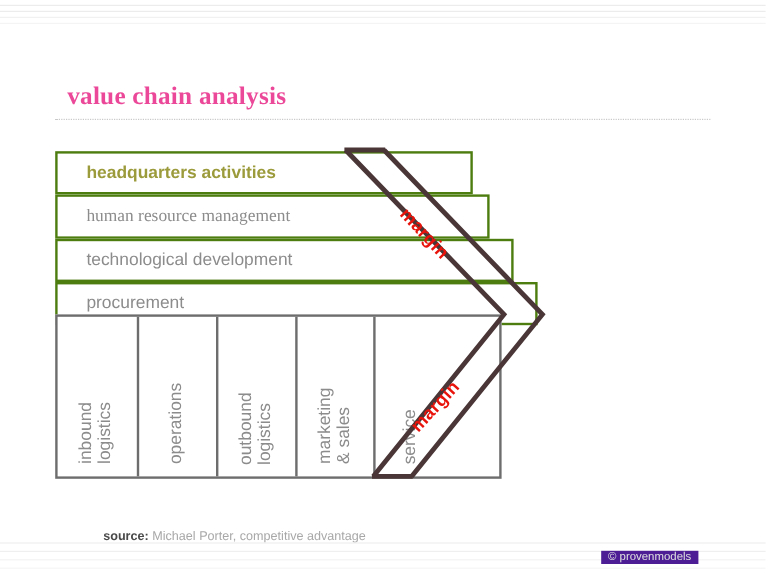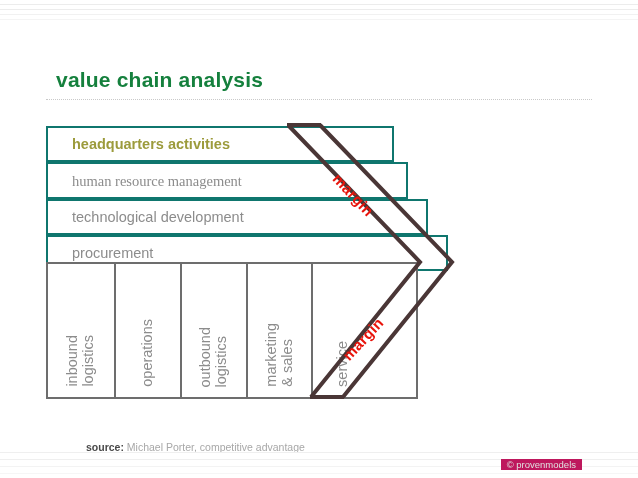--- a/index.html
+++ b/index.html
@@ -33,44 +33,45 @@
   .top-rules i:nth-child(3){ top: 14px; background:#f1f1f1; }
   .top-rules i:nth-child(4){ top: 19px; background:#f4f4f4; }
 
   
   .slide-title {
     position: absolute;
     left: 56px;
     top: 68px;
     font-size: 21px;
     font-weight: bold;
-    color: #15803d;
+    color: #ec4899;
     letter-spacing: 0.2px;
     white-space: nowrap;
+    font-family: Liberation Serif, serif;
   }
   .title-rule {
     position: absolute;
     left: 46px;
     top: 99px;
     width: 546px;
     height: 0;
     border-top: 1px dotted #c9c9c9;
   }
 
   
   .stage {
     position: absolute;
     left: 0; top: 0;
     width: 638px; height: 478px;
   }
 
   
   .support-row {
     position: absolute;
-    border: 2px solid #0f766e;
+    border: 2px solid #4d7c0f;
     background: #ffffff;
     box-sizing: border-box;
   }
   .support-row .lbl {
     position: absolute;
     left: 24px;
     top: 50%;
     transform: translateY(-50%);
     font-size: 14.5px;
     color: #8c8c8c;
@@ -165,21 +166,21 @@
   .footer-rules i:nth-child(3){ top: 14px; background:#f3f3f3;}
   .footer-rules i:nth-child(4){ top: 21px; background:#f6f6f6;}
 
   .copyright {
     position: absolute;
     right: 56px;
     top: 459px;
     font-size: 9.5px;
     color: #e0e0e0;
     white-space: nowrap;
-    background: #be185d;
+    background: #4c1d95;
     padding: 0 6px;
   }
 </style>
 </head>
 <body>
 
 <div class="top-rules">
   <i></i>
   <i></i>
   <i></i>

